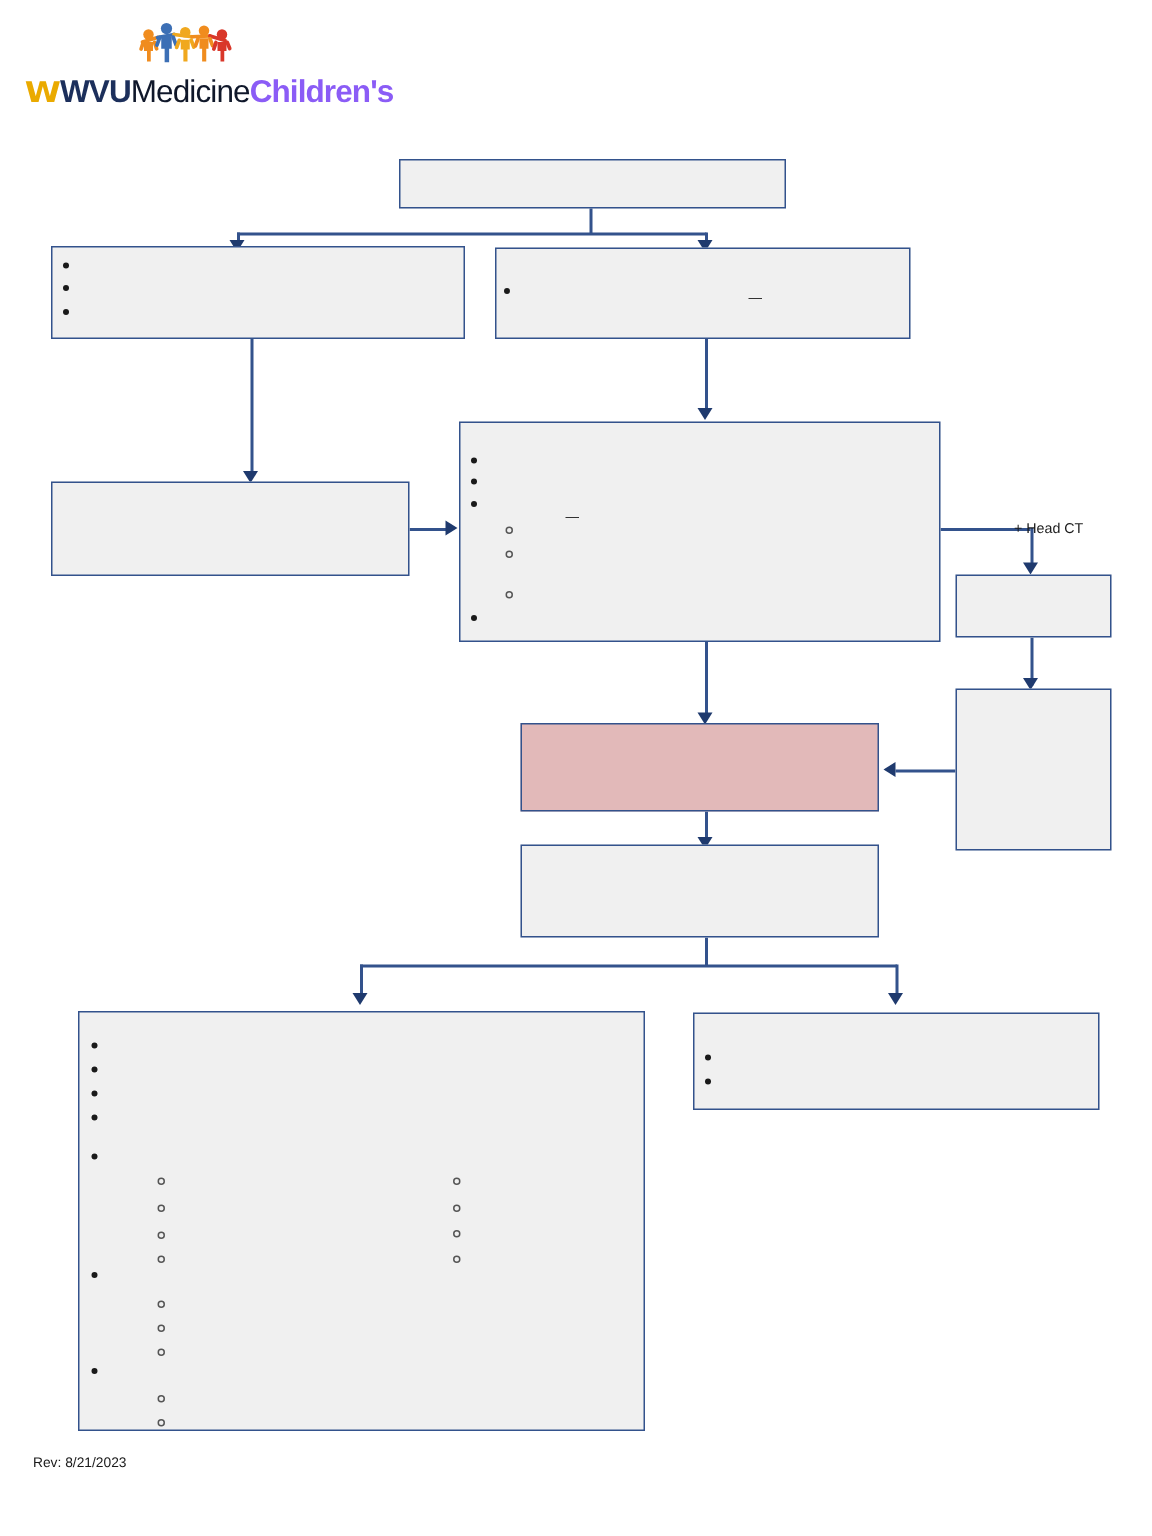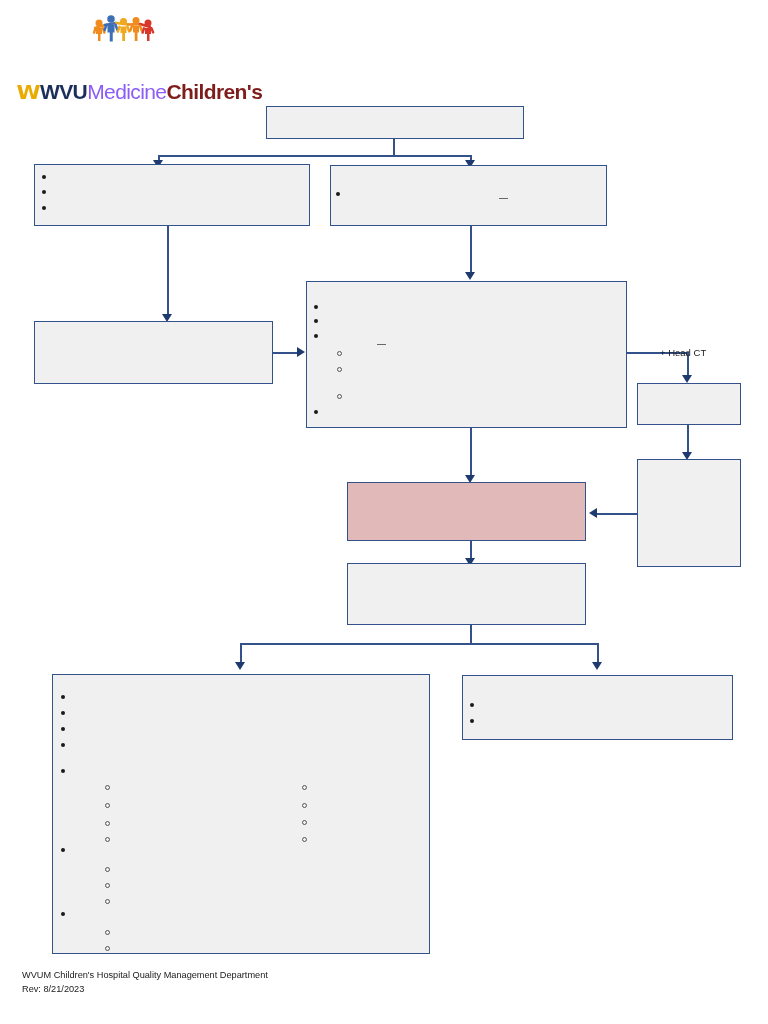--- a/index.html
+++ b/index.html
@@ -53,28 +53,27 @@
     transform: scaleX(1.15);
     margin-right: 3px;
   }
   .lw-wvu {
     color: #1C2F5B;
     font-size: 21px;
     font-weight: bold;
     letter-spacing: -0.6px;
   }
   .lw-medicine {
-    color: #8b5cf6;
+    color: #0f172a;
     font-size: 21px;
     font-weight: normal;
     letter-spacing: -0.6px;
-    margin-top: 30px;
   }
   .lw-childrens {
-    color: #7f1d1d;
+    color: #8b5cf6;
     font-size: 21px;
     font-weight: bold;
     letter-spacing: -0.6px;
   }
 
   
   .node {
     position: absolute;
     box-sizing: border-box;
     background: #F0F0F0;
@@ -256,21 +255,21 @@
   <div class="conn v" style="left:470px; top:541px; height:22px;"></div>
   <div class="arrow down" style="left:465px; top:558px;"></div>
 
   <div class="conn v" style="left:470px; top:625px; height:19px;"></div>
   <div class="conn h" style="left:240px; top:643px; width:358px;"></div>
   <div class="conn v" style="left:240px; top:643px; height:22px;"></div>
   <div class="arrow down" style="left:235px; top:662px;"></div>
   <div class="conn v" style="left:597px; top:643px; height:22px;"></div>
   <div class="arrow down" style="left:592px; top:662px;"></div>
 
-  <div class="edge-label" style="left:660px; top:347px;">+ Head CT</div>
+  <div class="edge-label" style="left:676px; top:347px;">+ Head CT</div>
 
   <div class="node" style="left:266px; top:106px; width:258px; height:33px;">
     <div class="node-body">
       <div class="node-text" style="left:8px; top:10px;"></div>
     </div>
   </div>
 
   <div class="node" style="left:34px; top:164px; width:276px; height:62px;">
     <div class="node-body">
       <span class="bullet" style="left:7px; top:10px;"></span>
@@ -364,17 +363,16 @@
 
   <div class="node" style="left:462px; top:675px; width:271px; height:65px;">
     <div class="node-body">
       <span class="bullet" style="left:7px; top:27px;"></span>
       <span class="bullet" style="left:7px; top:43px;"></span>
       <div class="node-text" style="left:18px; top:24px;"></div>
     </div>
   </div>
 
   <div class="footer">
-    <div>WVUM Children's Hospital Quality Management Department</div>
     <div>Rev: 8/21/2023</div>
   </div>
 
 </div>
 
 </body></html>

